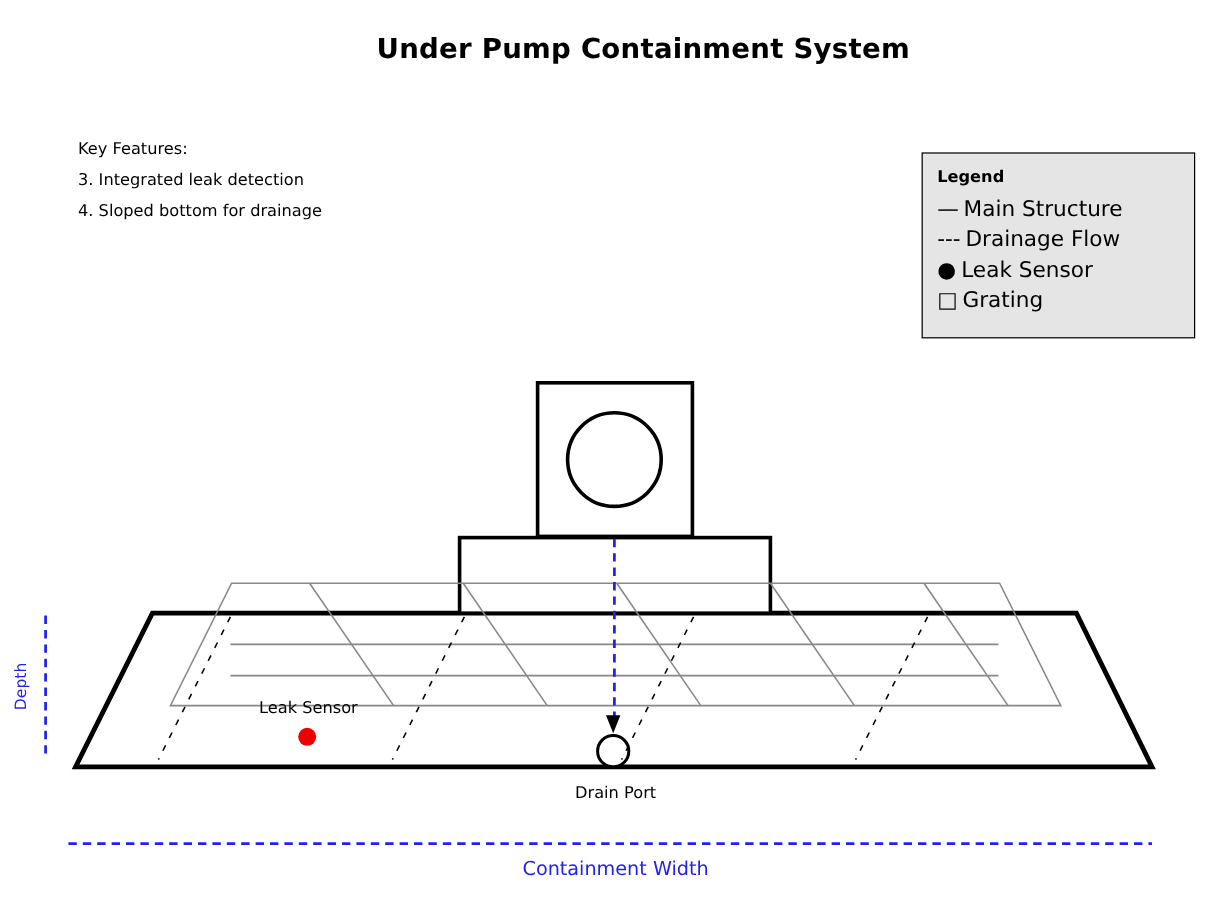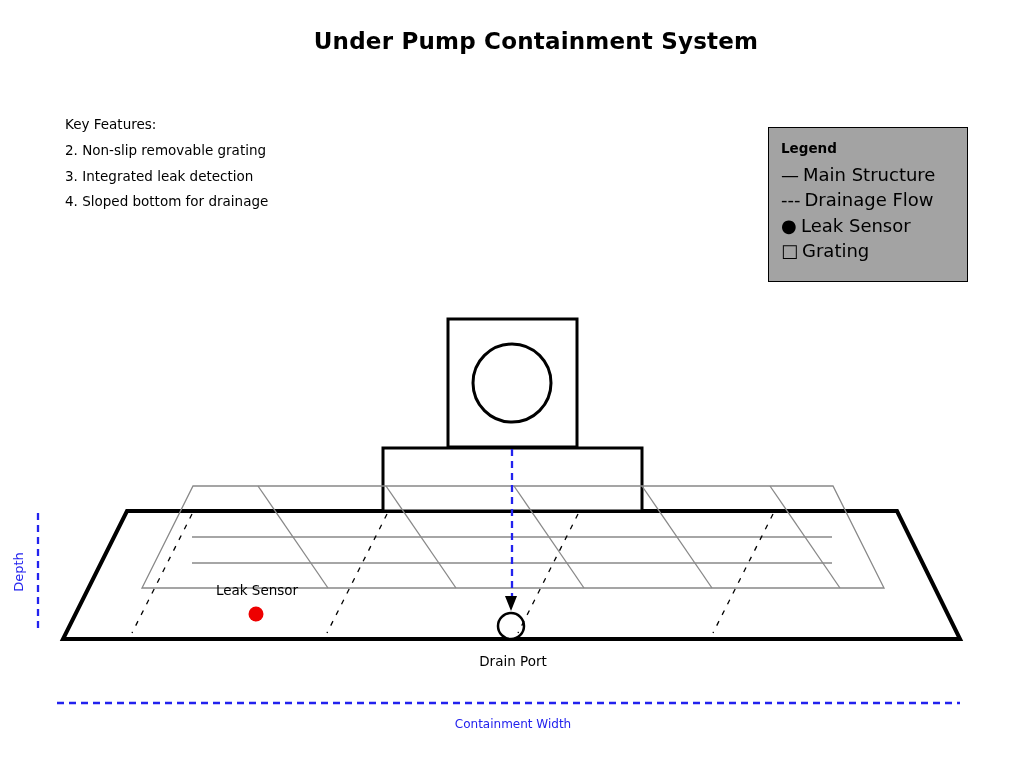--- a/index.html
+++ b/index.html
@@ -9,48 +9,47 @@
     overflow:hidden;
   }
   .abs{position:absolute;}
   .page-title{
     left:0;top:28px;width:1024px;text-align:center;
     font-size:23px;font-weight:bold;letter-spacing:0.2px;margin-left:24px;
   }
   .features{left:65px;top:112px;font-size:13.5px;}
   .features .line{height:25.8px;line-height:25.8px;white-space:nowrap;}
   .legend-box{
-    left:768px;top:127px;width:200px;height:155px;box-sizing:border-box;
-    border:1.6px solid #000;background:#a3a3a3;padding:8px 0 0 12px;
+    left:768px;top:127px;width:228px;height:155px;box-sizing:border-box;
+    border:1.6px solid #000;background:#e5e5e5;padding:8px 0 0 12px;
   }
   .legend-title{font-size:13.5px;font-weight:bold;height:25.5px;line-height:25.5px;}
   .legend-item{font-size:18px;height:25.5px;line-height:25.5px;white-space:nowrap;}
   .legend-item .sym{display:inline-block;min-width:16px;margin-right:4px;}
   .diagram-svg{left:0;top:0;}
   .diag-label{
     font-size:13.5px;white-space:nowrap;
     transform:translate(-50%,-50%);
   }
   .leak-sensor-label{left:257px;top:590px;}
   .drain-port-label{left:513px;top:661px;}
   .blue-label{color:#2222ee;}
   .depth-label{
     left:18px;top:572px;font-size:13px;white-space:nowrap;
     transform:translate(-50%,-50%) rotate(-90deg);
   }
-  .containment-width-label{left:513px;top:724px;font-size:12px;}
+  .containment-width-label{left:513px;top:724px;font-size:16px;}
 </style>
 </head>
 <body>
 
 <div class="abs page-title">Under Pump Containment System</div>
 
 <div class="abs features">
   <div class="line">Key Features:</div>
-  <div class="line">2. Non-slip removable grating</div>
   <div class="line">3. Integrated leak detection</div>
   <div class="line">4. Sloped bottom for drainage</div>
 </div>
 
 <div class="abs legend-box">
   <div class="legend-title">Legend</div>
   <div class="legend-item">
     <span class="sym">—</span><span>Main Structure</span>
   </div>
   <div class="legend-item">

